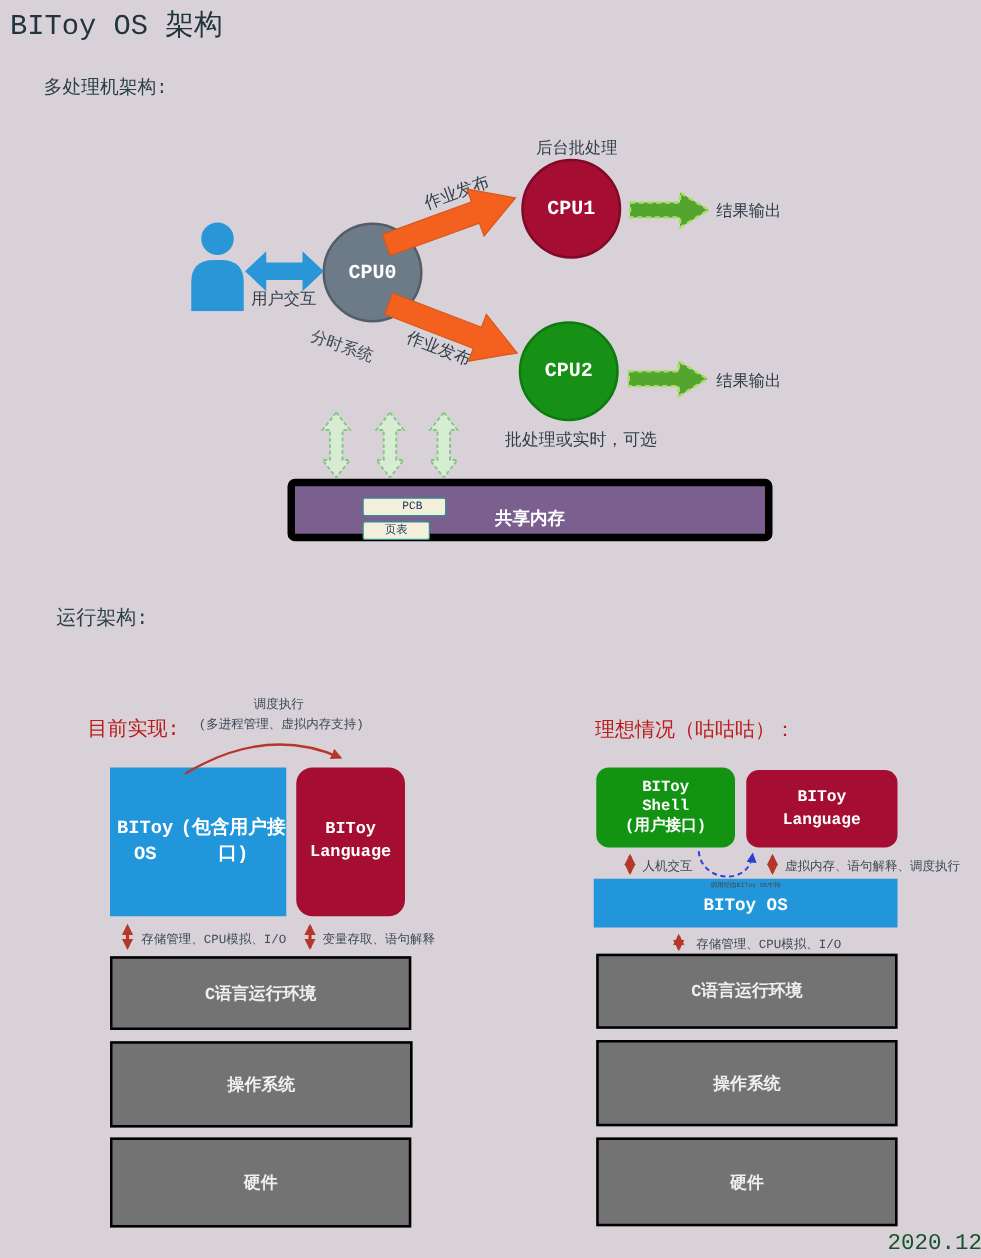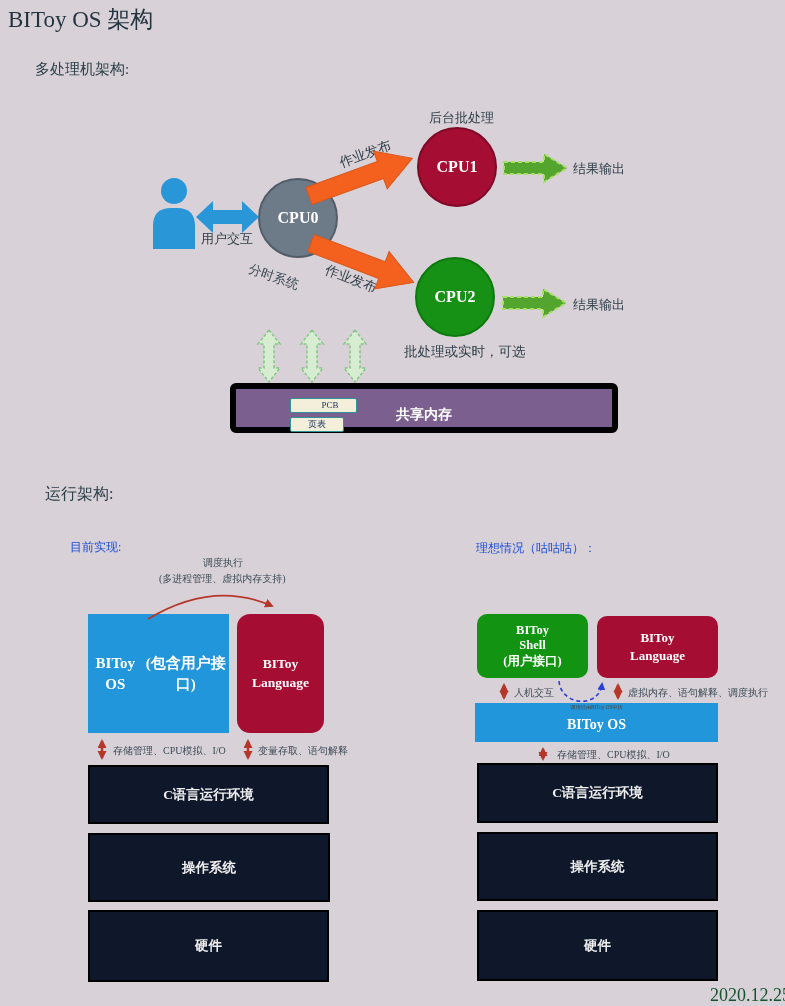--- a/index.html
+++ b/index.html
@@ -1,40 +1,40 @@
 <!DOCTYPE html>
 <html><head>
 <meta charset="utf-8">
 <style>
   html,body{margin:0;padding:0;background:#d9d1d8;}
   .canvas{position:relative;width:785px;height:1006px;background:#d9d1d8;overflow:hidden;
-          font-family:Liberation Serif, serif;color:#2c3e48;}
+          font-family:Liberation Mono, monospace;color:#2c3e48;}
   .abs{position:absolute;white-space:nowrap;}
   .title{font-size:23px;color:#22343e;}
   .h2{font-size:16px;color:#2c4049;}
-  .h3{font-size:12px;color:#1d4ed8;}
+  .h3{font-size:16px;color:#b91c1c;margin-top:34px;}
   .lbl{font-size:13px;color:#2f3e47;}
   .lbl-sm{font-size:10px;color:#3c4b55;}
   .circle{position:absolute;width:80px;height:80px;border-radius:50%;display:flex;align-items:center;
           justify-content:center;color:#fff;font-weight:bold;font-size:16px;box-sizing:border-box;}
   .cpu0{background:#6d7a88;border:2px solid #525d68;}
   .cpu1{background:#a50d33;border:2px solid #7e0a27;}
   .cpu2{background:#169116;border:2px solid #0d7a0d;}
   .rot{transform-origin:left top;}
   .mem{position:absolute;background:#7a5f8f;border:6px solid #000000;border-radius:6px;box-sizing:border-box;}
   .mem-title{position:absolute;left:0;right:0;top:17px;text-align:center;color:#fff;font-weight:bold;font-size:14px;}
   .slot{position:absolute;left:54px;width:52px;height:13px;background:#f4efda;border:1px solid #2d9494;
         border-radius:2px;font-size:9px;color:#13305a;text-align:center;line-height:13px;}
   .bluebox{position:absolute;background:#2296db;color:#fff;font-weight:bold;display:flex;
            align-items:center;justify-content:center;text-align:center;box-sizing:border-box;}
   .redbox{position:absolute;background:#a50d33;color:#fff;font-weight:bold;display:flex;flex-direction:column;
           align-items:center;justify-content:center;text-align:center;border-radius:13px;box-sizing:border-box;}
   .greenbox{position:absolute;background:#129312;color:#fff;font-weight:bold;display:flex;flex-direction:column;
           align-items:center;justify-content:center;text-align:center;border-radius:10px;box-sizing:border-box;}
-  .blackbox{position:absolute;background:#0f172a;border:2px solid #000;color:#efefef;font-weight:bold;
+  .blackbox{position:absolute;background:#737373;border:2px solid #000;color:#efefef;font-weight:bold;
             font-size:13.5px;display:flex;align-items:center;justify-content:center;box-sizing:border-box;}
   .tiny-note{position:absolute;left:0;right:0;top:1px;text-align:center;font-size:10px;color:#50443c;
              font-weight:normal;transform:scale(0.52);transform-origin:50% 0;}
   .date{font-size:18px;color:#14532d;}
   svg.overlay{position:absolute;left:0;top:0;pointer-events:none;}
 </style>
 </head>
 <body>
 
 <div class="canvas">

